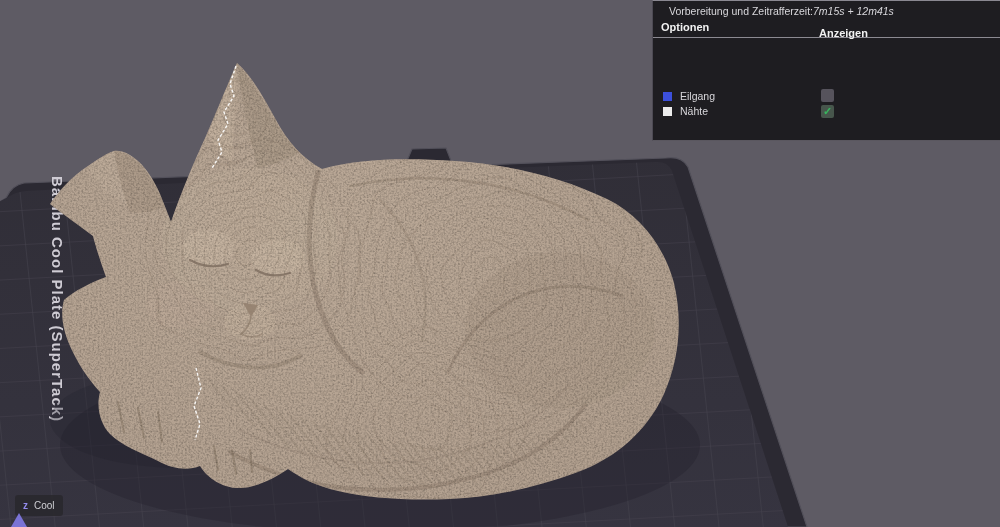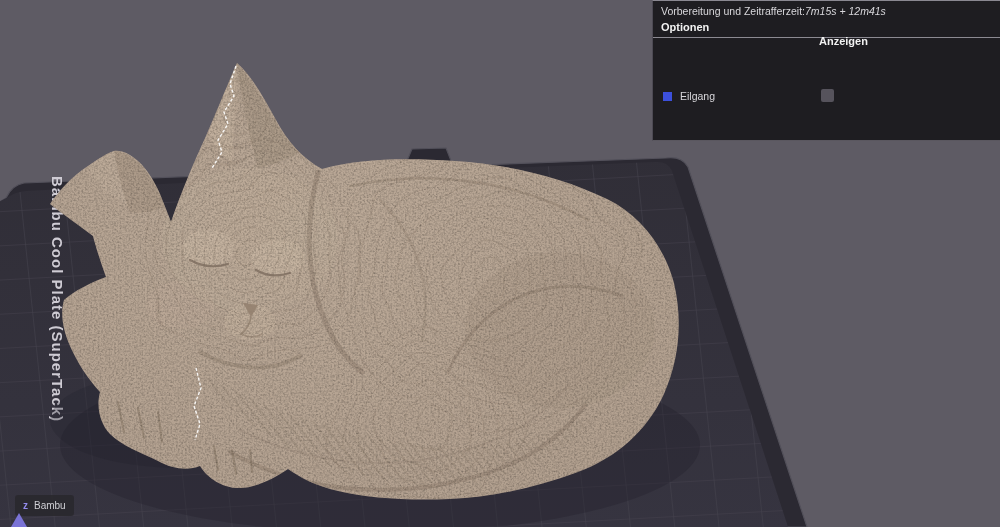--- a/index.html
+++ b/index.html
@@ -6,25 +6,25 @@
   .stage{position:relative;width:1000px;height:527px;overflow:hidden;
          font-family:"Liberation Sans",sans-serif;background:#5e5b64;}
   .stage svg{position:absolute;left:0;top:0;}
 
   
   .panel{position:absolute;left:652px;top:0;width:348px;height:141px;
          background:#1e1d21;border-left:1px solid #4d4a54;border-top:1px solid #8a8891;
          border-bottom:1px solid #5a575f;box-sizing:border-box;color:#d8d7db;}
   .time-rows{padding-top:3px;}
   .time-row{display:flex;align-items:center;height:13.4px;padding-left:8px;font-size:10.5px;}
-  .t-label{flex:0 0 140px;white-space:nowrap;}
+  .t-label{flex:0 0 140px;white-space:nowrap;margin-left:8px;}
   .t-value{white-space:nowrap;font-style:italic;}
   .opt-header{position:relative;height:17px;margin-top:3px;font-size:11px;font-weight:bold;color:#f2f2f2;}
   .oh-left{position:absolute;left:8px;top:1px;}
-  .oh-right{position:absolute;left:166px;top:15px;}
+  .oh-right{position:absolute;left:166px;top:7px;}
   .sep{height:1px;background:#8c8a92;margin:0;}
   .opt-rows{padding-top:2px;margin-top:48px;}
   .opt-row{position:relative;display:flex;align-items:center;height:15.3px;padding-left:10px;font-size:10.5px;}
   .swatch{width:9px;height:9px;margin-right:8px;flex:0 0 9px;display:inline-block;}
   .checkbox{position:absolute;left:168px;top:1px;width:13px;height:13px;border-radius:2px;
             display:flex;align-items:center;justify-content:center;
             font-size:11px;font-weight:bold;color:#38b55e;line-height:13px;cursor:pointer;}
 
   
   .gizmo-box{position:absolute;left:15px;top:495px;height:21px;padding:0 8px;
@@ -207,22 +207,27 @@
       <span class="oh-left">Optionen</span>
       <span class="oh-right">Anzeigen</span>
     </div>
     <div class="sep"></div>
     <div class="opt-rows">
       <div class="opt-row">
         <span class="swatch" style="background: rgb(60, 80, 220);"></span>
         <span>Eilgang</span>
         <span class="checkbox" style="background: rgb(86, 83, 92);"></span>
       </div>
+      <div class="opt-row">
+        <span class="swatch" style="background: rgb(236, 236, 236);"></span>
+        <span>Nähte</span>
+        <span class="checkbox" style="background: rgb(71, 86, 76);">✓</span>
+      </div>
     </div>
   </div>
 
   <div class="gizmo-box">
     <span class="gizmo-z">z</span>
-    <span>Bambu</span>
+    <span>Cool</span>
   </div>
   <div class="gizmo-arrow"></div>
 
 </div>
 
 </body></html>

